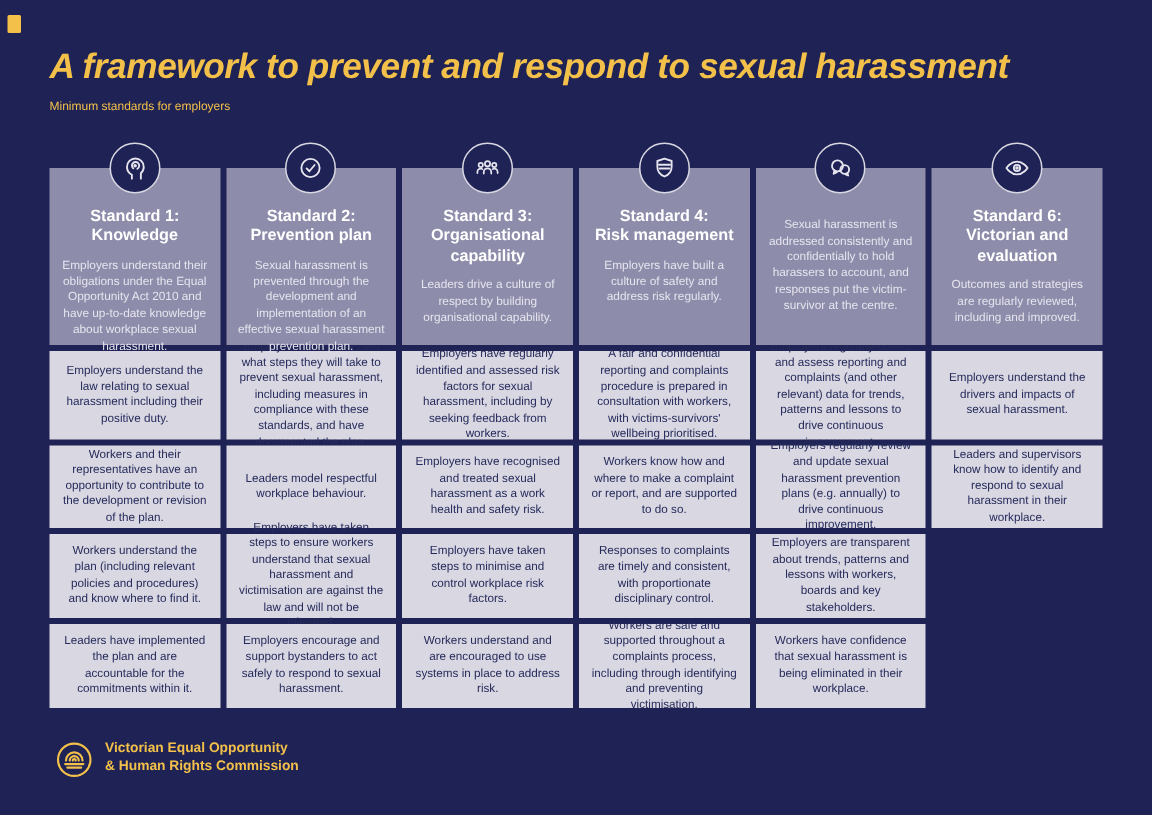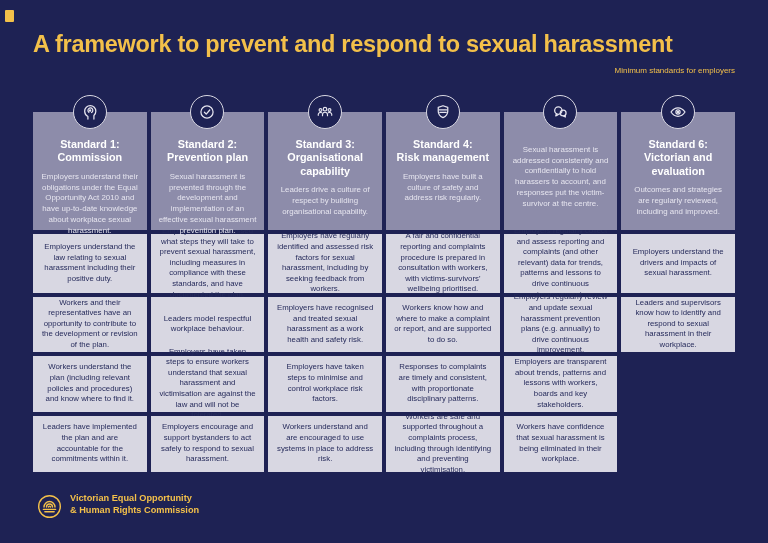--- a/index.html
+++ b/index.html
@@ -10,23 +10,23 @@
     position:relative;
     overflow:hidden;
   }
   .page { padding:32px 33px 0; position:relative; }
   .corner-mark {
     position:absolute; left:5px; top:10px; width:9px; height:12px;
     background:#f3c04a; border-radius:1px;
   }
   h1 {
     color:#f3c04a; font-size:23.5px; font-weight:bold;
-    letter-spacing:-0.3px; line-height:1.05;
-  }
-  .subtitle { color:#f3c04a; font-size:8px; margin-top:9px;text-align:right; }
+    letter-spacing:-0.3px; line-height:1.05;font-style:italic;
+  }
+  .subtitle { color:#f3c04a; font-size:8px; margin-top:9px; }
   .grid {
     margin-top:37px;
     display:grid;
     grid-template-columns:repeat(6, 1fr);
     grid-template-rows:118px 59px 55px 56px 56px;
     gap:4px;
   }
   .header-cell {
     background:#8d8caa;
     position:relative;
@@ -76,21 +76,21 @@
 
     <div class="header-cell">
       <div class="icon-circle">
         <svg width="20" height="20" viewBox="0 0 24 24" fill="none" stroke="#e6e5ef" stroke-width="1.5" stroke-linecap="round" stroke-linejoin="round">
           <path d="M9.5 20.5v-3.1C7.1 16.1 5.6 13.8 5.6 11.1a6.7 6.7 0 0 1 13.4 0c0 2.1-.9 3.8-2.3 5.1v4.3"></path>
           <path d="M13.9 12.6a2.9 2.9 0 1 0-3.3-.3"></path>
           <circle cx="12.1" cy="10.2" r="0.7"></circle>
         </svg>
       </div>
       <div class="std-title">Standard 1:
-Commission</div>
+Knowledge</div>
       <div class="std-desc">Employers understand their obligations under the Equal Opportunity Act 2010 and have up-to-date knowledge about workplace sexual harassment.</div>
     </div>
 
     <div class="header-cell">
       <div class="icon-circle">
         <svg width="20" height="20" viewBox="0 0 24 24" fill="none" stroke="#e6e5ef" stroke-width="1.5" stroke-linecap="round" stroke-linejoin="round">
           <circle cx="12" cy="12" r="7.3"></circle>
           <path d="M8.9 12.3l2.2 2.3 4.2-5"></path>
         </svg>
       </div>
@@ -165,21 +165,21 @@
     <div class="body-cell">Workers and their representatives have an opportunity to contribute to the development or revision of the plan.</div>
     <div class="body-cell">Leaders model respectful workplace behaviour.</div>
     <div class="body-cell">Employers have recognised and treated sexual harassment as a work health and safety risk.</div>
     <div class="body-cell">Workers know how and where to make a complaint or report, and are supported to do so.</div>
     <div class="body-cell">Employers regularly review and update sexual harassment prevention plans (e.g. annually) to drive continuous improvement.</div>
 
     <div class="body-cell">Leaders and supervisors know how to identify and respond to sexual harassment in their workplace.</div>
     <div class="body-cell">Workers understand the plan (including relevant policies and procedures) and know where to find it.</div>
     <div class="body-cell">Employers have taken steps to ensure workers understand that sexual harassment and victimisation are against the law and will not be tolerated.</div>
     <div class="body-cell">Employers have taken steps to minimise and control workplace risk factors.</div>
-    <div class="body-cell">Responses to complaints are timely and consistent, with proportionate disciplinary patterns.</div>
+    <div class="body-cell">Responses to complaints are timely and consistent, with proportionate disciplinary control.</div>
     <div class="body-cell">Employers are transparent about trends, patterns and lessons with workers, boards and key stakeholders.</div>
 
     <div class="empty-cell"></div>
     <div class="body-cell">Leaders have implemented the plan and are accountable for the commitments within it.</div>
     <div class="body-cell">Employers encourage and support bystanders to act safely to respond to sexual harassment.</div>
     <div class="body-cell">Workers understand and are encouraged to use systems in place to address risk.</div>
     <div class="body-cell">Workers are safe and supported throughout a complaints process, including through identifying and preventing victimisation.</div>
     <div class="body-cell">Workers have confidence that sexual harassment is being eliminated in their workplace.</div>
 
   </div>

